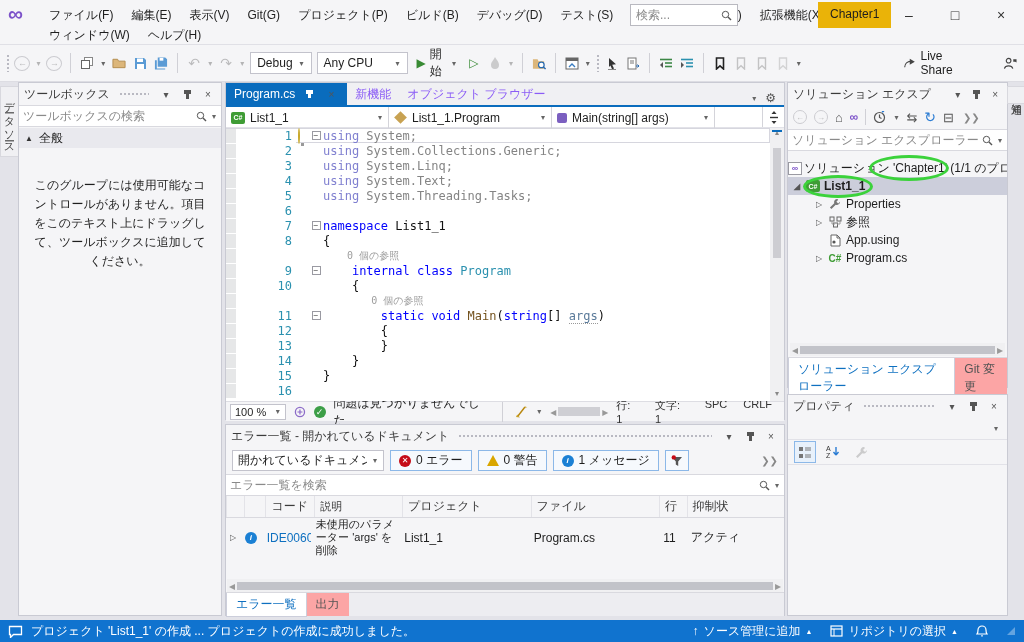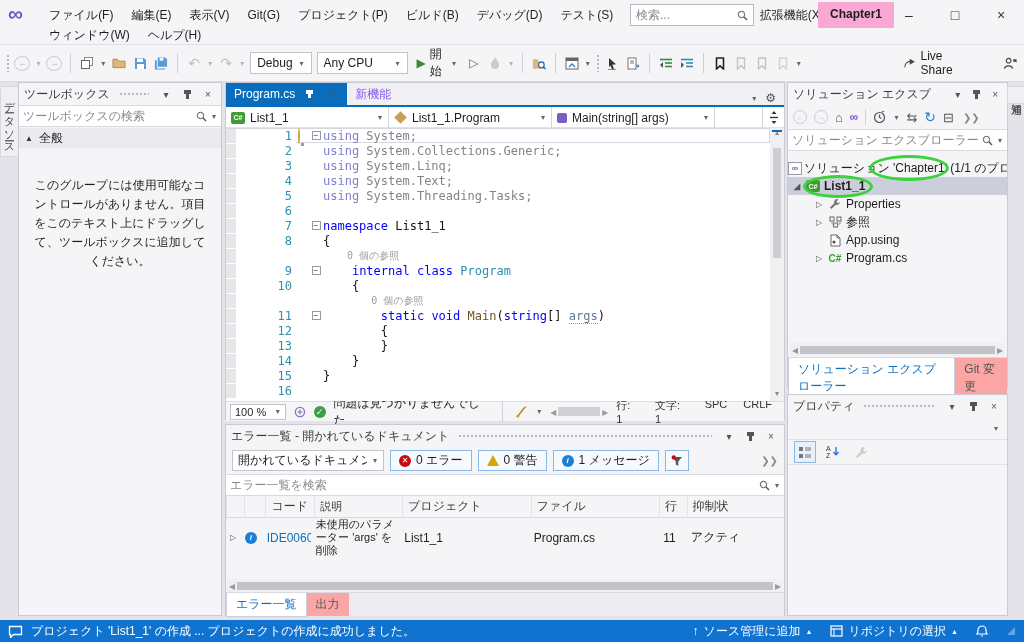--- a/index.html
+++ b/index.html
@@ -9,24 +9,24 @@
   svg{display:block}
   .ph{color:#8A8A8A}
 
   
   .titlebar{position:absolute;left:0;top:0;width:1024px;height:45px;background:#F5F5F7;border-bottom:1px solid #E0E0E6}
   .vslogo{position:absolute;left:8px;top:2px;font-size:21px;font-weight:bold;color:#7C52C9}
   .menurow{position:absolute;display:flex;align-items:center;height:30px}
   .r1{left:40px;top:0}
   .r2{left:40px;top:26px;height:19px}
   .menu-item{padding:0 9px;white-space:nowrap}
-  .tsearch{position:absolute;left:630px;top:4px;width:124px;height:22px;background:#fff;border:1px solid #B9B9C0;
+  .tsearch{position:absolute;left:630px;top:4px;width:108px;height:22px;background:#fff;border:1px solid #B9B9C0;
            display:flex;align-items:center;padding:0 5px;gap:4px}
   .tsearch .ph{flex:1}
-  .wintitle{position:absolute;left:818px;top:2px;height:26px;background:#f9a8d4;padding:5px 12px;font-weight:bold}
+  .wintitle{position:absolute;left:818px;top:2px;height:26px;background:#eab308;padding:5px 12px;font-weight:normal}
   .winbtns{position:absolute;right:0;top:0;height:30px;display:flex}
   .winbtn{width:46px;height:30px;display:flex;align-items:center;justify-content:center;font-size:14px;color:#333}
 
   
   .toolbar{position:absolute;left:0;top:45px;width:1024px;height:37px;background:#F5F5F7;border-bottom:1px solid #DDDDE3;
            display:flex;align-items:center;padding:0 6px;gap:5px}
   .tbico{display:flex;align-items:center;justify-content:center;min-width:16px;height:22px;padding:0 1px}
   .tbsep{width:1px;height:20px;background:#D0D0D6;margin:0 3px}
   .grip{width:4px;height:18px;background-image:radial-gradient(circle,#B9B9C2 1px,transparent 1.2px);background-size:4px 4px}
   .chev{font-size:8px;color:#666;padding:0 1px}
@@ -387,20 +387,23 @@
     <div class="etabbar">
         <div class="etab active">
           <span class="etab-label">Program.cs</span>
           <span class="pico">
             <span class="tabpin"></span>
           </span>
           <span class="pico">×</span>
         </div>
         <div class="etab">
           <span class="etab-label">新機能</span>
+        </div>
+        <div class="etab">
+          <span class="etab-label">オブジェクト ブラウザー</span>
         </div>
         <div class="rightico">
           <span class="chev">▾</span>
           <span>⚙</span>
         </div>
       </div>
     <div class="navrow">
       <div class="navcombo">
         <span class="csbadge">C#</span>
         <span class="lbl">List1_1</span>

